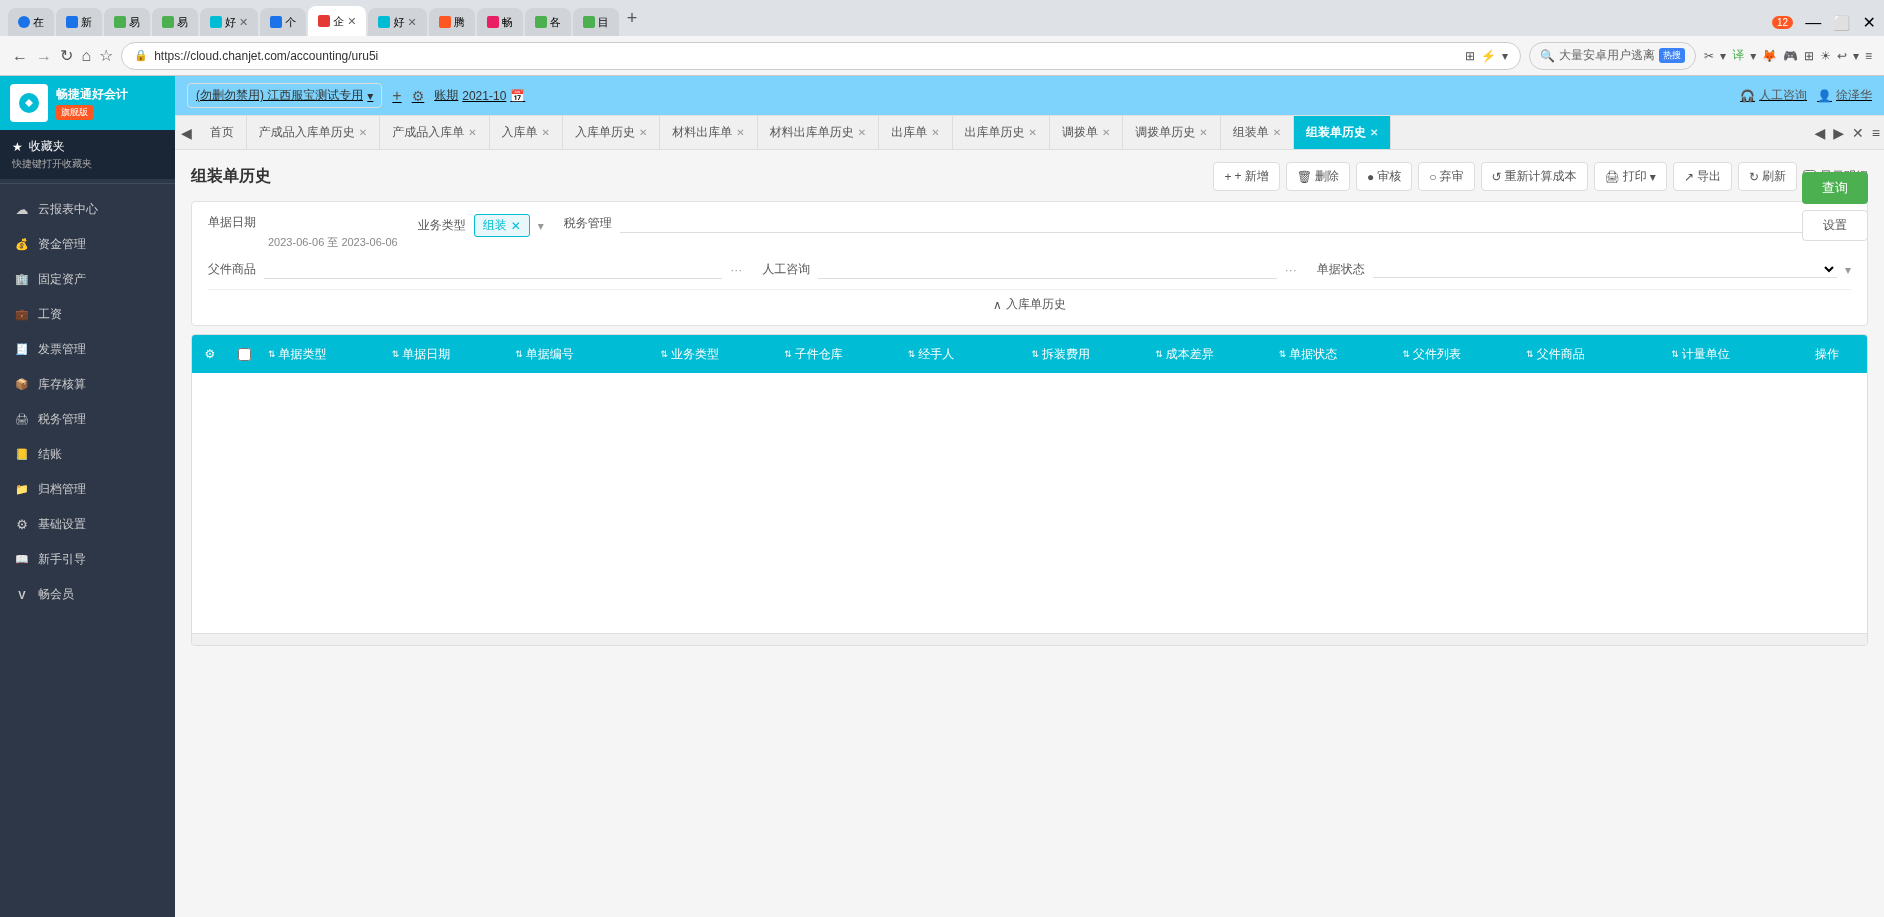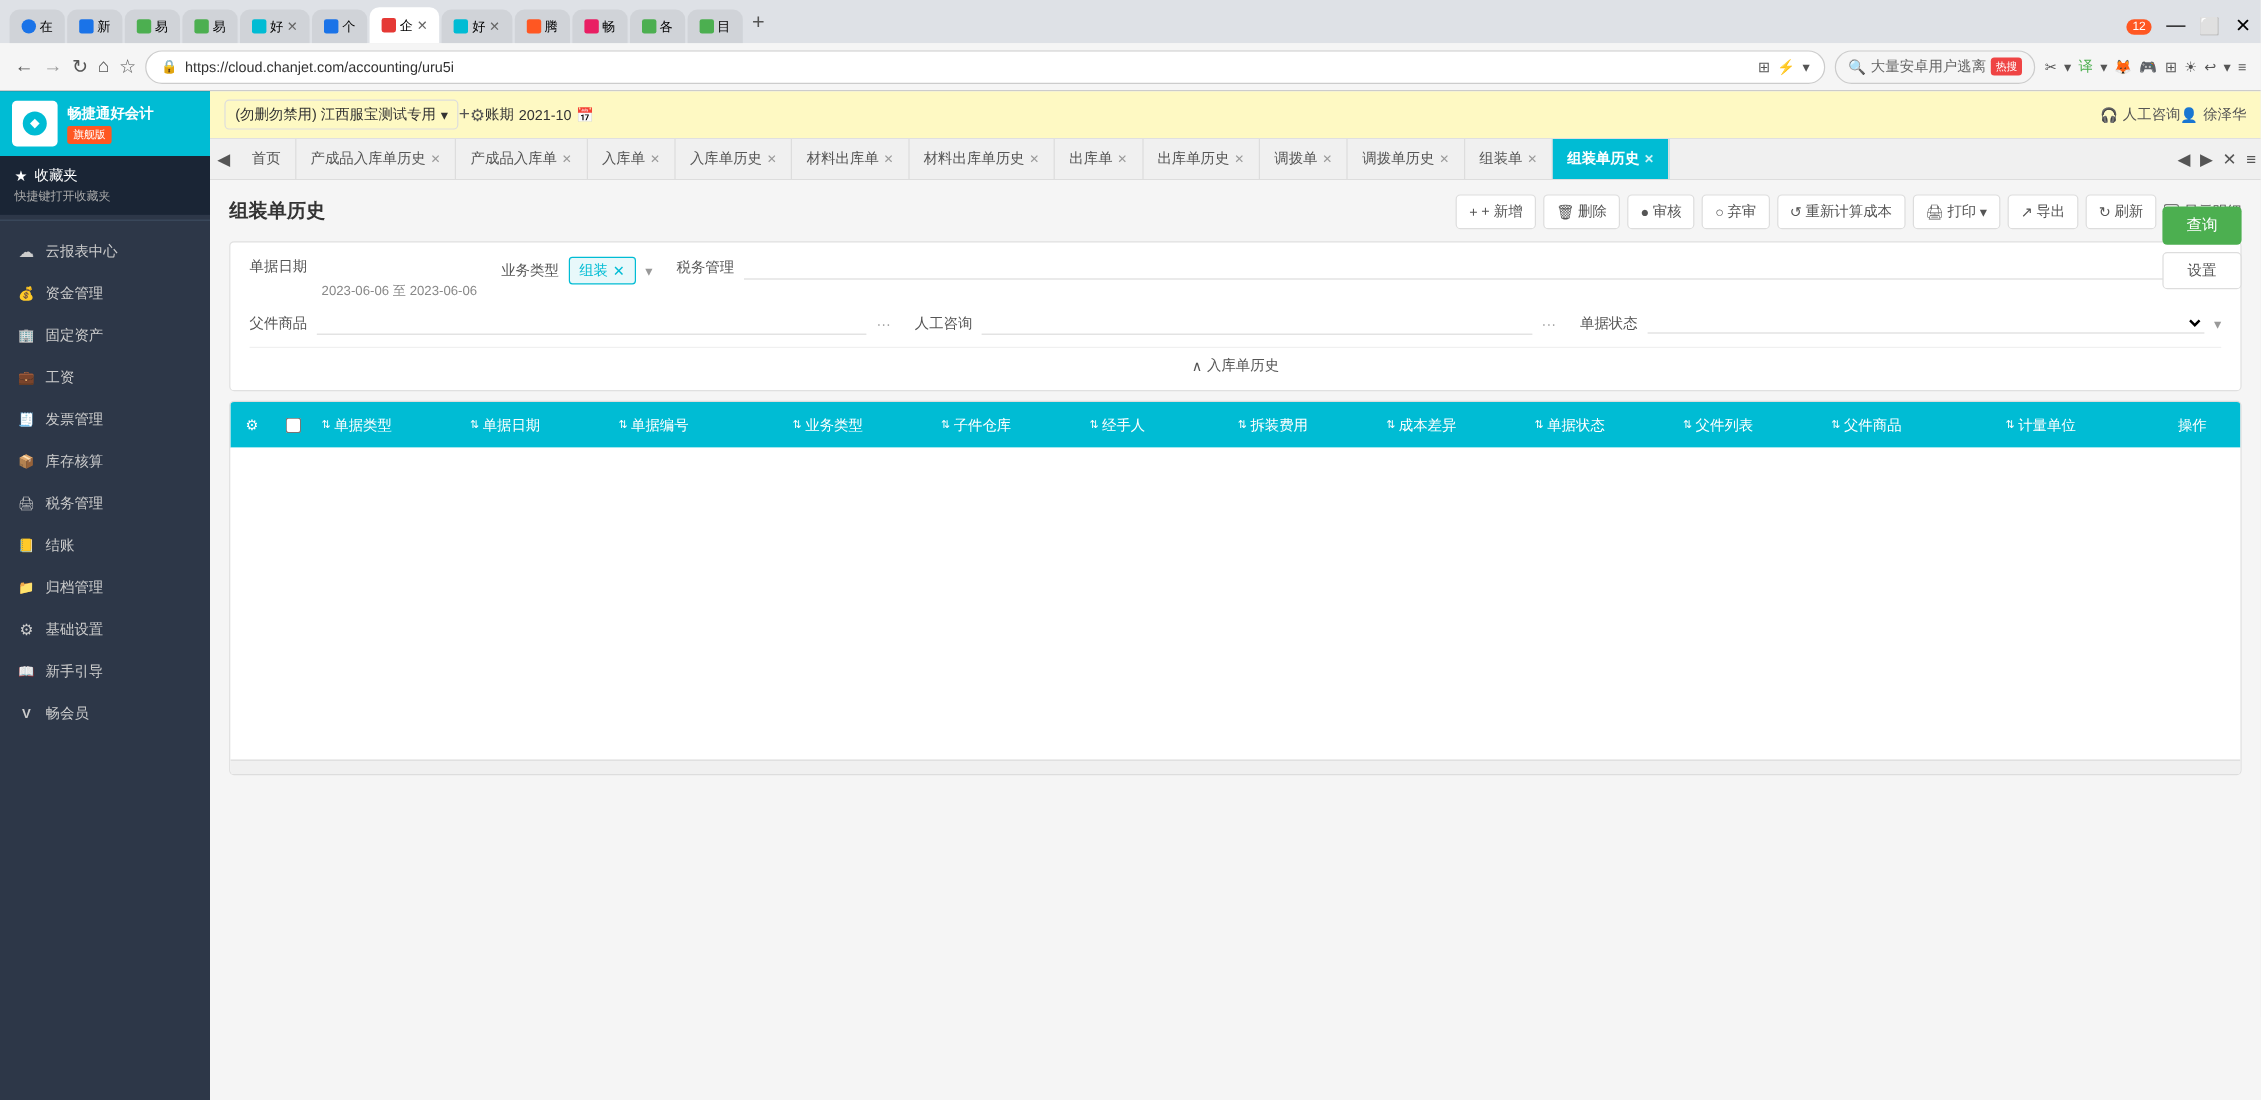--- a/index.html
+++ b/index.html
@@ -93,21 +93,21 @@
   <div style="flex:1;background:#fff;border:1px solid #ccc;border-radius:20px;height:28px;padding:0 12px;display:flex;align-items:center;gap:6px;">
     <span style="color:#4caf50;font-size:11px;">🔒</span>
     <span style="color:#333;font-size:12px;">https://cloud.chanjet.com/accounting/uru5i</span>
     <span style="margin-left:auto;color:#555;font-size:12px;">⊞</span>
     <span style="color:#ff9800;font-size:12px;">⚡</span>
     <span style="color:#555;font-size:12px;">▾</span>
   </div>
   <div style="background:#f5f5f5;border:1px solid #ccc;border-radius:20px;height:28px;padding:0 10px;display:flex;align-items:center;gap:4px;font-size:12px;color:#666;min-width:160px;">
     <span>🔍</span>
     <span>大量安卓用户逃离</span>
-    <span style="background:#ef4444;color:#fff;font-size:9px;padding:1px 4px;border-radius:3px;">热搜</span>
+    <span style="background:#3b82f6;color:#fff;font-size:9px;padding:1px 4px;border-radius:3px;">热搜</span>
   </div>
   <div style="display:flex;align-items:center;gap:6px;font-size:12px;color:#555;">
     <span style="cursor:pointer;">✂</span>
     <span style="cursor:pointer;">▾</span>
     <span style="cursor:pointer;color:#4caf50;">译</span>
     <span style="cursor:pointer;">▾</span>
     <span style="cursor:pointer;">🦊</span>
     <span style="cursor:pointer;">🎮</span>
     <span style="cursor:pointer;">⊞</span>
     <span style="cursor:pointer;">☀</span>
@@ -190,21 +190,21 @@
       </div>
       <div class="sidebar-item">
         <span class="sidebar-icon" style="font-weight:bold;font-size:11px;">V</span>
         <span>畅会员</span>
       </div>
     </div>
   </div>
 
   <div class="main-content">
 
-    <div style="background:#fef9c3;border-bottom:1px solid #e0e0e0;padding:0 12px;height:40px;display:flex;align-items:center;">
+    <div style="background:#7dd3fc;border-bottom:1px solid #e0e0e0;padding:0 12px;height:40px;display:flex;align-items:center;gap:10px;text-decoration:underline;">
       <div style="display:flex;align-items:center;gap:4px;font-size:12px;color:#333;cursor:pointer;border:1px solid #ddd;padding:3px 8px;border-radius:4px;max-width:200px;">
         <span style="overflow:hidden;white-space:nowrap;text-overflow:ellipsis;">(勿删勿禁用) 江西服宝测试专用</span>
         <span>▾</span>
       </div>
       <button style="background:none;border:none;cursor:pointer;font-size:16px;color:#555;">+</button>
       <button style="background:none;border:none;cursor:pointer;font-size:14px;color:#555;">⚙</button>
       <div style="display:flex;align-items:center;gap:4px;font-size:12px;color:#333;">
         <span>账期</span>
         <span>2021-10</span>
         <span style="cursor:pointer;">📅</span>

